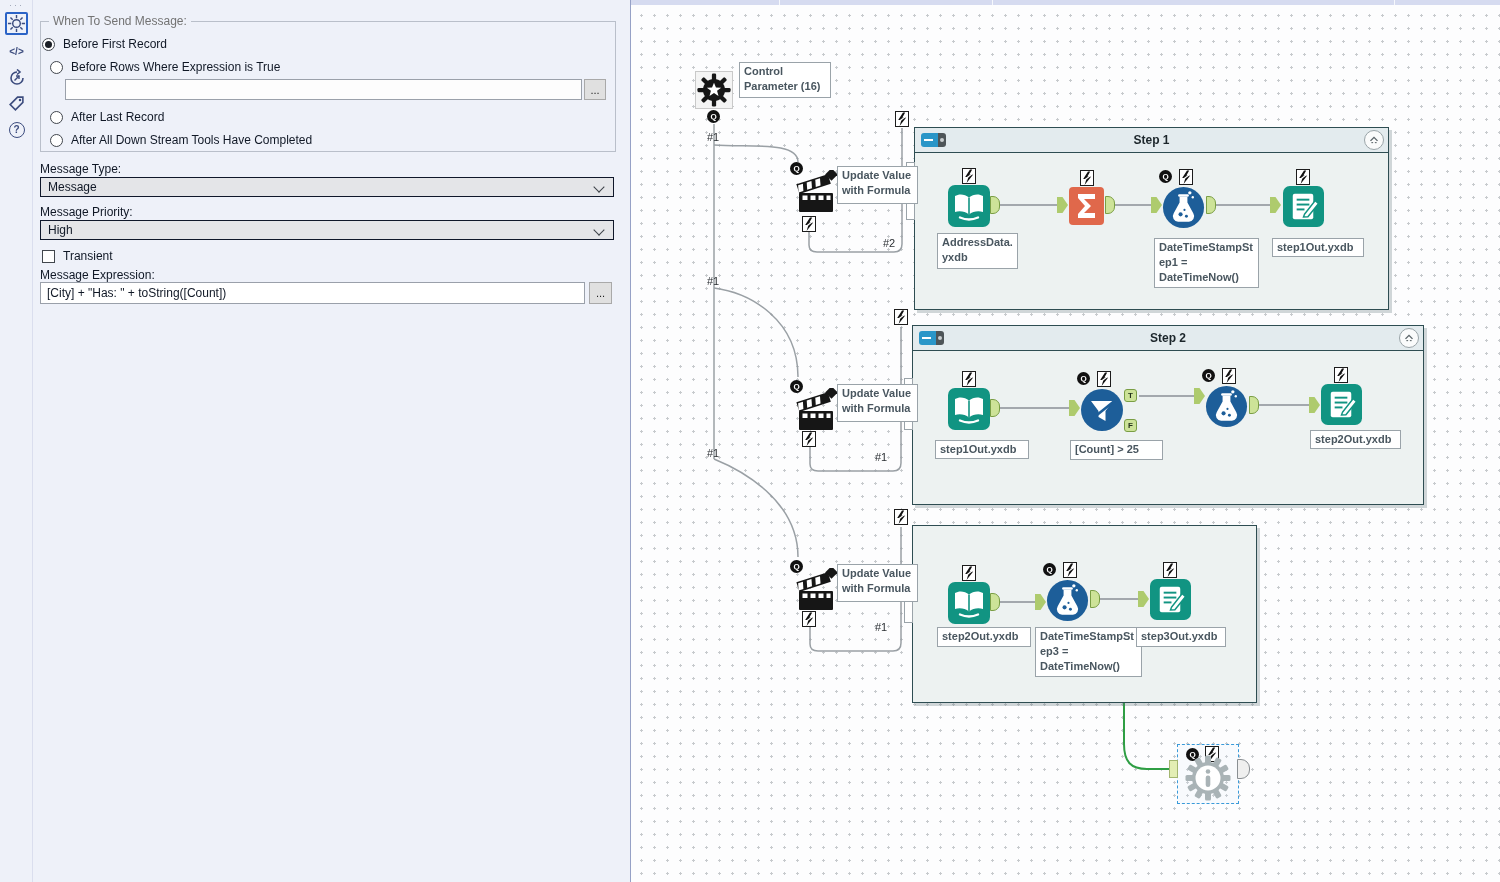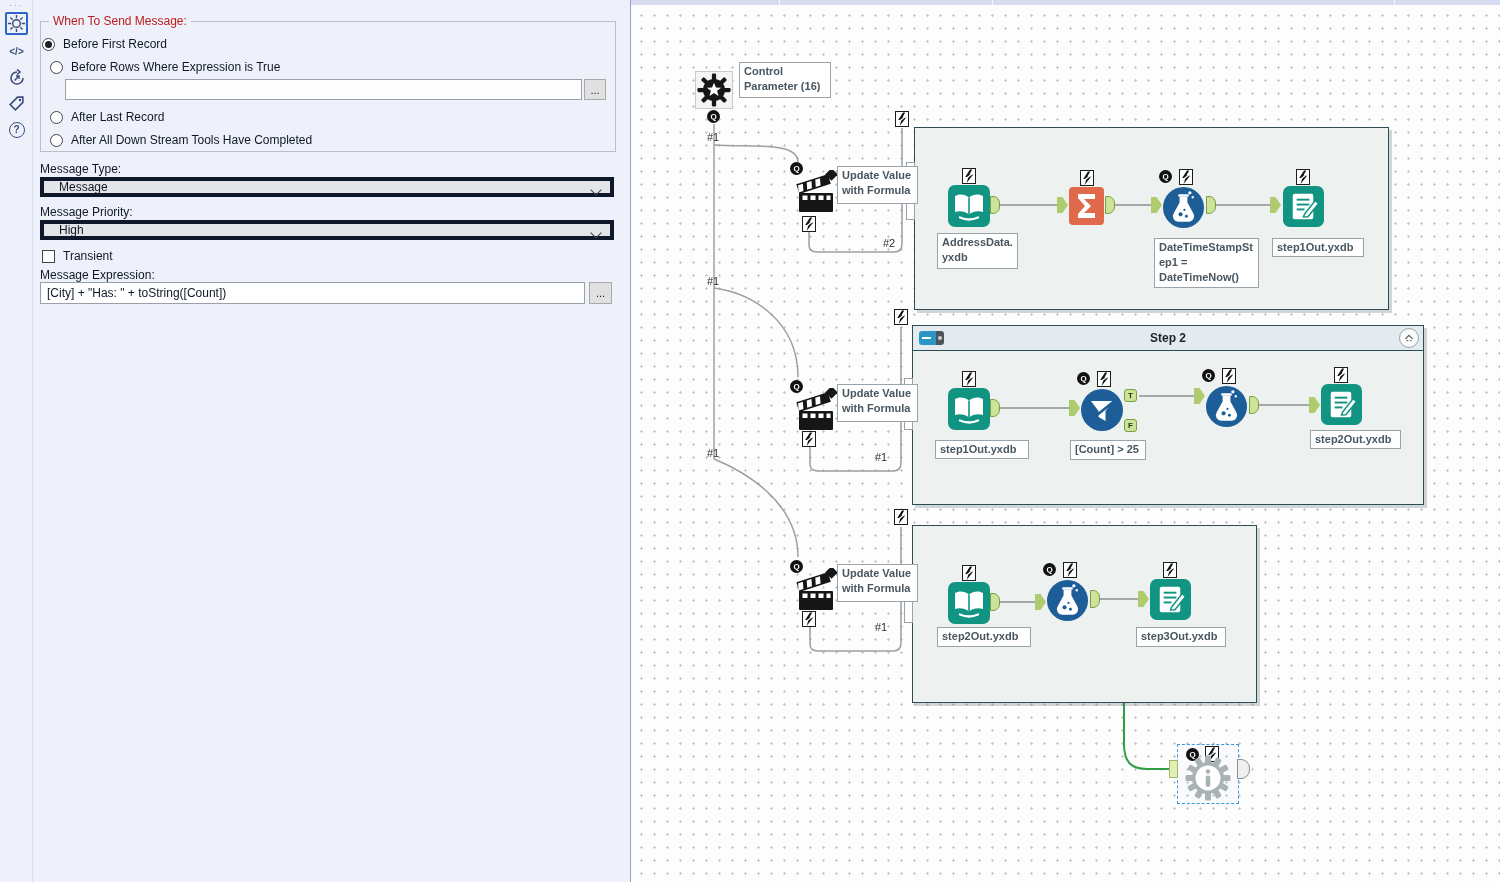--- a/index.html
+++ b/index.html
@@ -9,28 +9,28 @@
 
   
   .panel{position:absolute;left:0;top:0;width:631px;height:882px;background:#eef1f9;border-right:1px solid #96a1c6;box-sizing:border-box;}
   .side{position:absolute;left:0;top:0;width:33px;height:100%;border-right:1px solid #dadeee;box-sizing:border-box;}
   .side-dots{position:absolute;left:0;top:0;width:33px;text-align:center;color:#9aa0b2;font-size:9px;letter-spacing:2px;}
   .sideicon{position:absolute;left:5px;width:23px;height:23px;display:flex;align-items:center;justify-content:center;color:#3c4c7e;box-sizing:border-box;}
   .sideicon.sel{border:2px solid #2b63c6;border-radius:2px;}
   .circ-q{width:16px;height:16px;border:1.5px solid #3c4c7e;border-radius:50%;font-size:10px;font-weight:700;display:flex;align-items:center;justify-content:center;box-sizing:border-box;}
   .plabel{position:absolute;font-size:12px;color:#101826;white-space:nowrap;}
   .group{position:absolute;left:40px;top:21px;width:576px;height:131px;border:1px solid #b9bfca;box-sizing:border-box;}
-  .group-label{position:absolute;left:8px;top:-8px;background:#eef1f9;padding:0 4px;font-size:12px;color:#b91c1c;white-space:nowrap;}
+  .group-label{position:absolute;left:8px;top:-8px;background:#eef1f9;padding:0 4px;font-size:12px;color:#737373;white-space:nowrap;}
   .radio-row{position:absolute;display:flex;align-items:center;gap:8px;}
   .radio{width:13px;height:13px;border:1px solid #41464d;border-radius:50%;background:#fff;box-sizing:border-box;position:relative;flex:0 0 auto;}
   .radio.sel::after{content:"";position:absolute;inset:2px;background:#1b1f26;border-radius:50%;}
   .radio-label{font-size:12px;color:#101826;white-space:nowrap;}
   .tinput{position:absolute;background:#fdfdfd;border:1px solid #9aa0aa;box-sizing:border-box;font-size:12px;color:#101826;display:flex;align-items:center;padding:0 6px;white-space:nowrap;overflow:hidden;}
   .btn{position:absolute;background:#e0e0e0;border:1px solid #a9a9a9;font-size:11px;display:flex;align-items:center;justify-content:center;color:#222;box-sizing:border-box;cursor:default;}
-  .combo{position:absolute;background:#e4e5e8;border:4px solid #0f172a;box-sizing:border-box;display:flex;align-items:center;padding:0 15px;font-size:12px;color:#101826;}
+  .combo{position:absolute;background:#e4e5e8;border:1px solid #0f172a;box-sizing:border-box;display:flex;align-items:center;padding:0 7px;font-size:12px;color:#101826;}
   .chev{position:absolute;right:10px;top:5px;width:7px;height:7px;border-right:1.6px solid #3c4248;border-bottom:1.6px solid #3c4248;transform:rotate(45deg);}
   .checkbox{width:13px;height:13px;border:1px solid #41464d;background:#fff;box-sizing:border-box;flex:0 0 auto;}
   .check-row{position:absolute;display:flex;align-items:center;gap:8px;}
 
   
   .canvas{position:absolute;left:631px;top:0;width:869px;height:882px;background-color:#fdfdfe;background-image:radial-gradient(#c7cacd 1px,transparent 1.3px);background-size:13px 13px;background-position:4px 9px;}
   .topstrip{position:absolute;left:0;top:0;width:869px;height:5px;background:#d6dbf0;}
   .strip-div{position:absolute;top:0;width:1px;height:5px;background:#f6f8fc;}
   .wires{position:absolute;left:0;top:0;z-index:1;}
   .connlabel{position:absolute;font-size:11px;color:#2b2f33;z-index:2;}
@@ -309,20 +309,32 @@
           <use href="#ic-bolt"></use>
         </svg>
       </div>
     <div class="bolt" style="left:263px;top:509px">
         <svg width="12" height="14" viewBox="0 0 12 14">
           <use href="#ic-bolt"></use>
         </svg>
       </div>
 
     <div class="wfcontainer" style="left:283px;top:127px;width:475px;height:183px">
+      <div class="c-header">
+        <span class="toggle">
+            <span class="ton"></span>
+            <span class="tgear"></span>
+          </span>
+        <span class="c-title">Step 1</span>
+        <span class="collapse">
+            <svg width="14" height="14" viewBox="0 0 16 16">
+              <use href="#ic-chevron-up"></use>
+            </svg>
+          </span>
+      </div>
       <div class="ctab" style="left:-9px;top:34px;height:58px"></div>
 
       <svg class="toolicon" style="left:33px;top:57px" width="42" height="42" viewBox="0 0 42 42">
           <use href="#ic-book"></use>
         </svg>
       <div class="bolt" style="left:47px;top:40px">
           <svg width="12" height="14" viewBox="0 0 12 14">
             <use href="#ic-bolt"></use>
           </svg>
         </div>
@@ -426,21 +438,21 @@
       <svg class="toolicon" style="left:408px;top:58px" width="41" height="41" viewBox="0 0 42 42">
           <use href="#ic-output"></use>
         </svg>
       <div class="bolt" style="left:421px;top:41px">
           <svg width="12" height="14" viewBox="0 0 12 14">
             <use href="#ic-bolt"></use>
           </svg>
         </div>
 
       <div class="anno" style="left:22px;top:114px;width:94px;min-height:19px">step1Out.yxdb</div>
-      <div class="anno" style="left:157px;top:114px;width:76px;min-height:20px">[Count] &gt; 25</div>
+      <div class="anno" style="left:157px;top:114px;width:93px;min-height:20px">[Count] &gt; 25</div>
       <div class="anno" style="left:397px;top:104px;width:91px;min-height:19px">step2Out.yxdb</div>
     </div>
 
     <div class="wfcontainer" style="left:281px;top:525px;width:345px;height:178px">
       <div class="ctab" style="left:-9px;top:45px;height:52px"></div>
 
       <svg class="toolicon" style="left:35px;top:56px" width="42" height="42" viewBox="0 0 42 42">
           <use href="#ic-book"></use>
         </svg>
       <div class="bolt" style="left:49px;top:39px">
@@ -468,20 +480,21 @@
       <svg class="toolicon" style="left:237px;top:53px" width="41" height="41" viewBox="0 0 42 42">
           <use href="#ic-output"></use>
         </svg>
       <div class="bolt" style="left:250px;top:36px">
           <svg width="12" height="14" viewBox="0 0 12 14">
             <use href="#ic-bolt"></use>
           </svg>
         </div>
 
       <div class="anno" style="left:24px;top:101px;width:94px;min-height:20px">step2Out.yxdb</div>
+      <div class="anno" style="left:122px;top:101px;width:107px;min-height:49px">DateTimeStampStep3 = DateTimeNow()</div>
       <div class="anno" style="left:223px;top:101px;width:90px;min-height:20px">step3Out.yxdb</div>
     </div>
 
     <div class="msgsel" style="left:546px;top:744px;width:60px;height:58px">
       <div class="q" style="left:8px;top:3px">Q</div>
       <div class="bolt" style="left:27px;top:1px">
           <svg width="12" height="14" viewBox="0 0 12 14">
             <use href="#ic-bolt"></use>
           </svg>
         </div>

